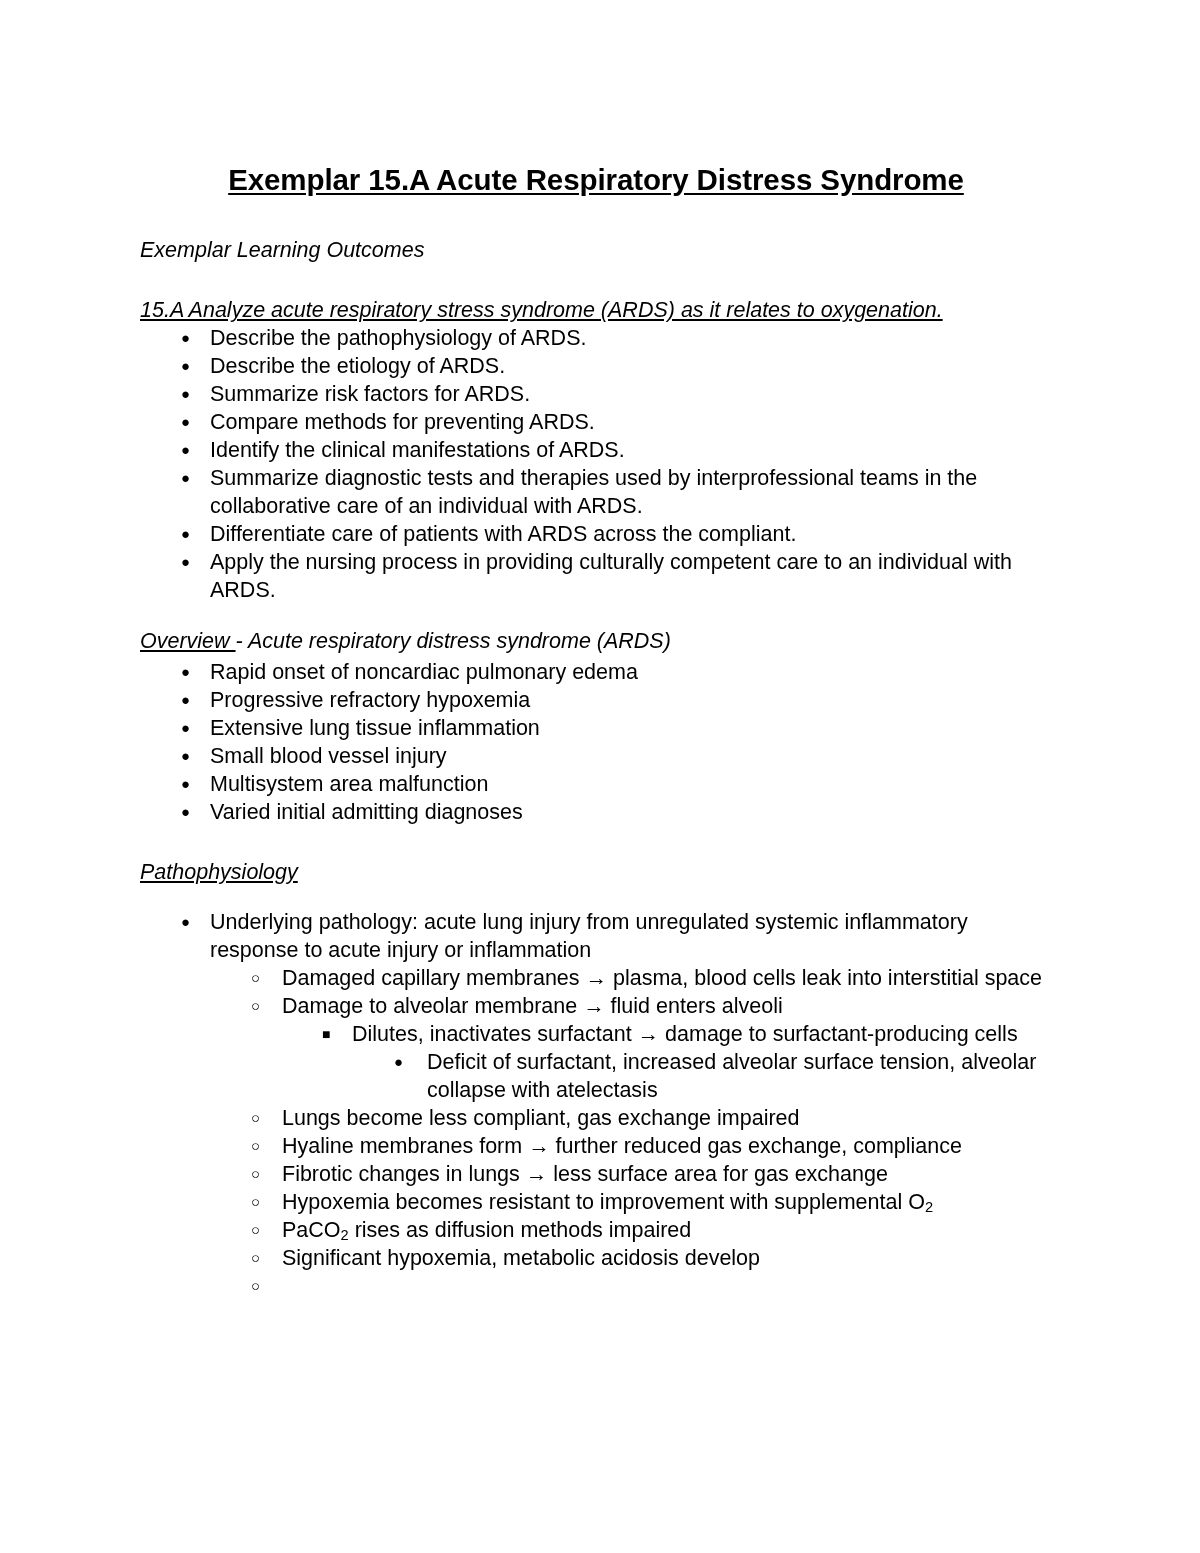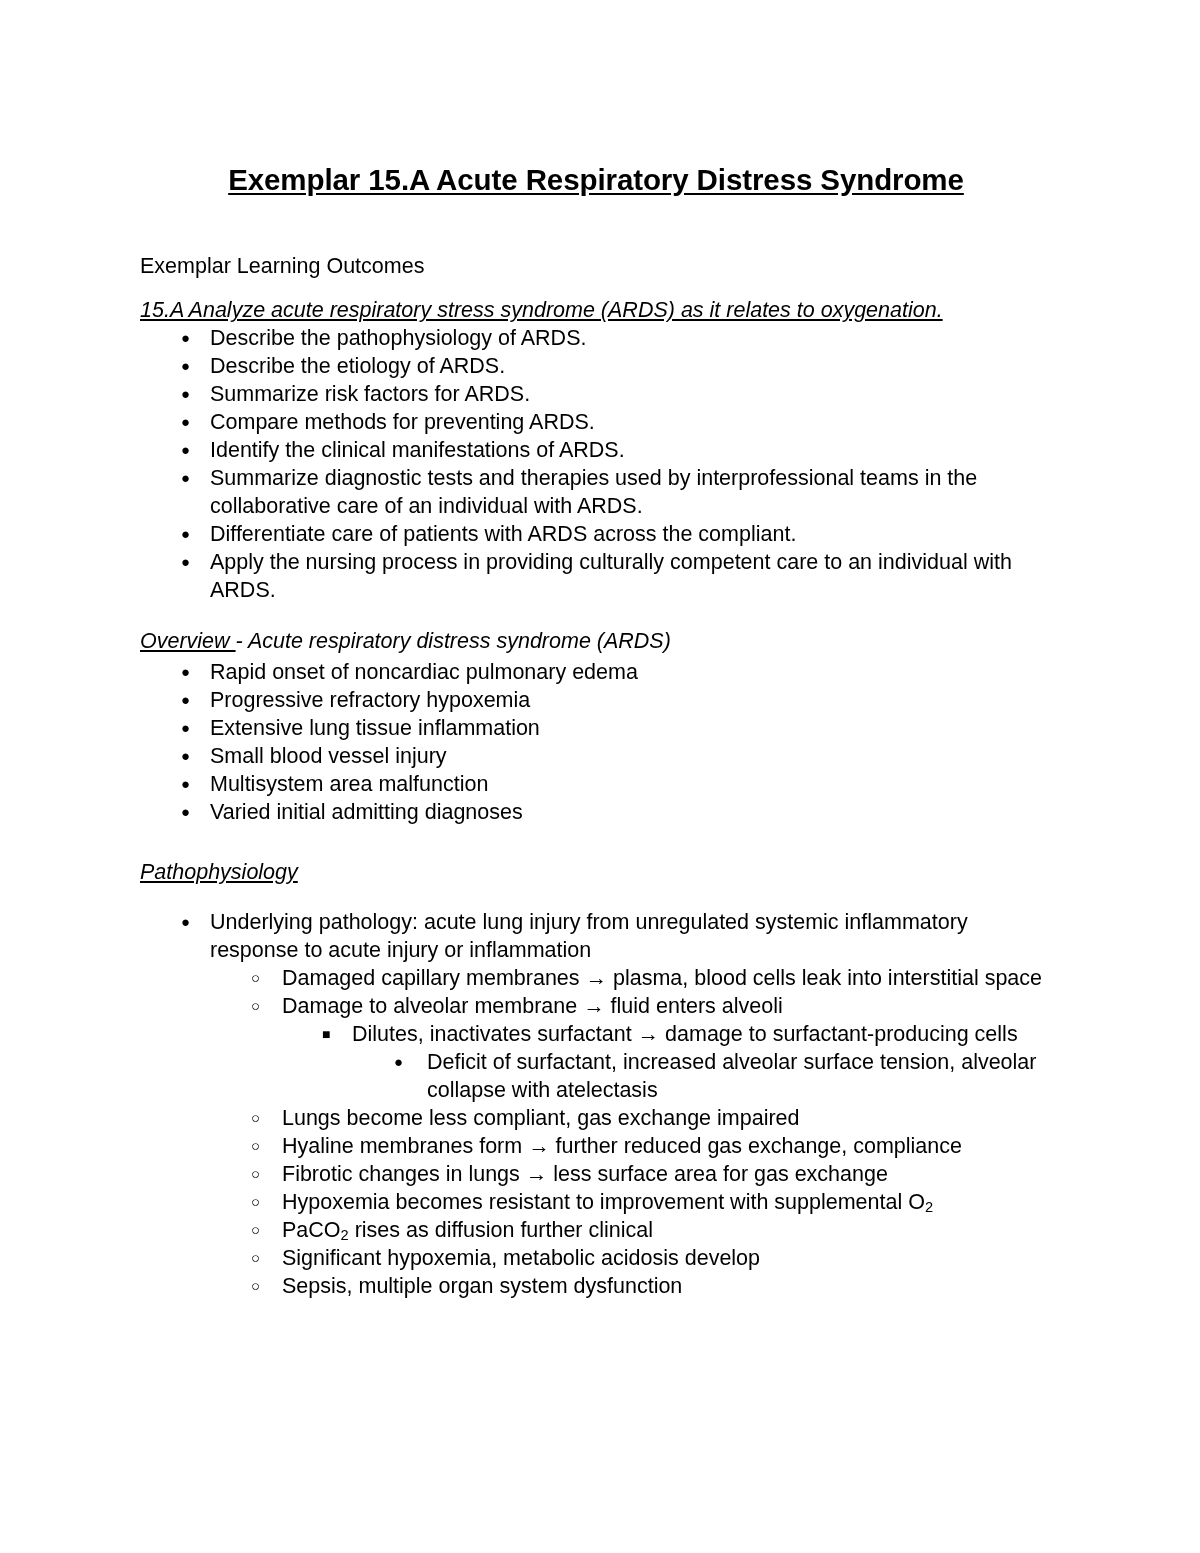--- a/index.html
+++ b/index.html
@@ -120,21 +120,21 @@
   }
 </style>
 </head>
 <body>
 
 <div class="page">
   <div class="content">
 
     <h1 class="doc-title">Exemplar 15.A Acute Respiratory Distress Syndrome</h1>
 
-    <p class="para" style="top:252px;">Exemplar Learning Outcomes</p>
+    <p class="para" style="top:236px;font-style:italic;">Exemplar Learning Outcomes</p>
 
     <p class="sect-head u" style="top:296px;">15.A Analyze acute respiratory stress syndrome (ARDS) as it relates to oxygenation.</p>
 
     <ul class="list" style="top:324px;">
       <li class="li lvl1">
         <span class="bullet">●</span>
         <span class="txt">Describe the pathophysiology of ARDS.</span>
       </li>
       <li class="li lvl1">
         <span class="bullet">●</span>
@@ -241,29 +241,28 @@
         <span class="txt">Fibrotic changes in lungs → less surface area for gas exchange</span>
       </li>
 
       <li class="li lvl2">
         <span class="bullet">○</span>
         <span class="txt"><span>Hypoxemia becomes resistant to improvement with supplemental O</span><sub>2</sub></span>
       </li>
 
       <li class="li lvl2">
         <span class="bullet">○</span>
-        <span class="txt"><span>PaCO</span><sub>2</sub><span> rises as diffusion further clinical</span></span>
+        <span class="txt"><span>PaCO</span><sub>2</sub><span> rises as diffusion methods impaired</span></span>
       </li>
 
       <li class="li lvl2">
         <span class="bullet">○</span>
         <span class="txt">Significant hypoxemia, metabolic acidosis develop</span>
       </li>
 
       <li class="li lvl2">
         <span class="bullet">○</span>
-        <span class="txt">Sepsis, multiple organ system dysfunction</span>
       </li>
 
     </ul>
 
   </div>
 </div>
 
 </body></html>

